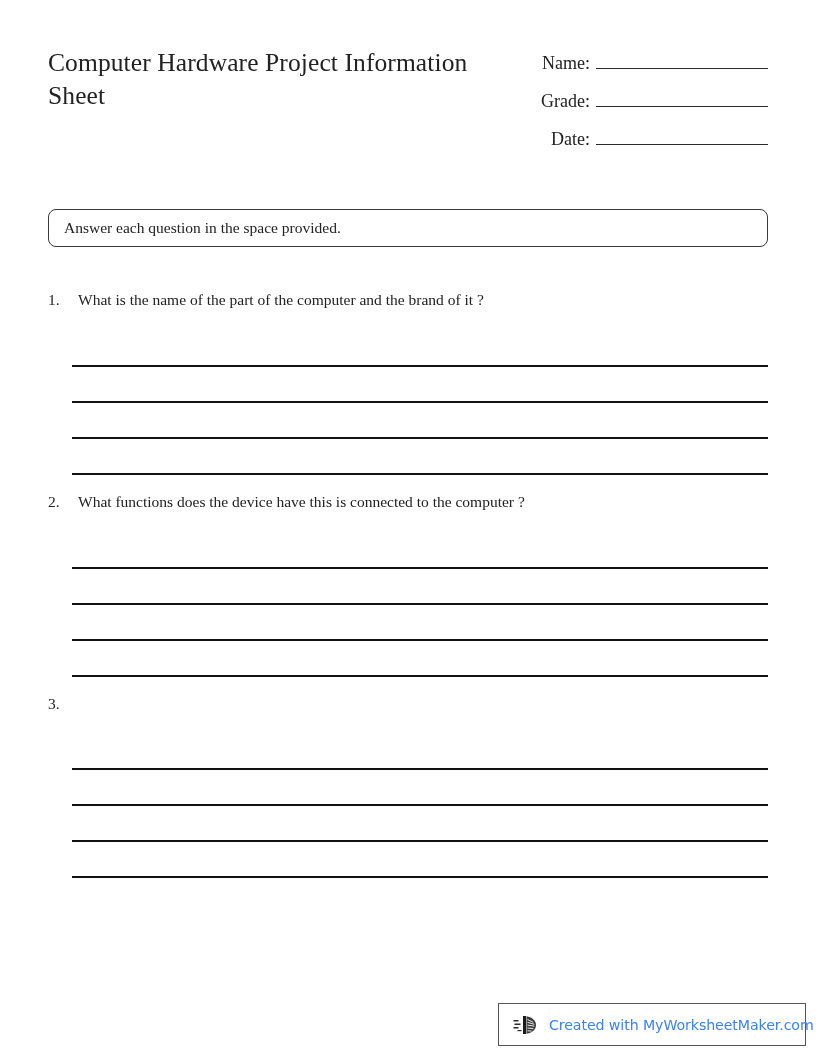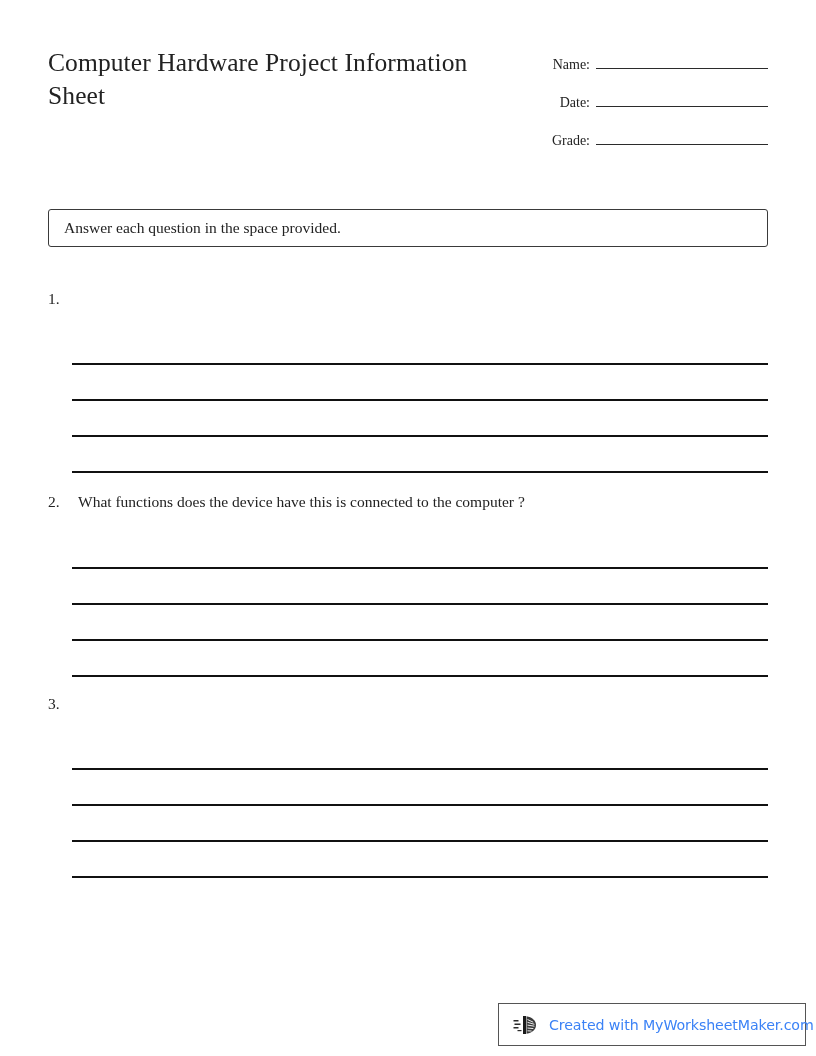--- a/index.html
+++ b/index.html
@@ -51,41 +51,41 @@
 
   .meta-row {
     display: flex;
     align-items: baseline;
     justify-content: flex-end;
     height: 38px;
   }
 
   .meta-label {
     font-family: "Liberation Serif", "DejaVu Serif", serif;
-    font-size: 14px;
+    font-size: 18px;
     color: #222222;
     white-space: nowrap;
     padding-right: 6px;
   }
 
   .meta-line {
     width: 172px;
     border-bottom: 1.3px solid #2b2b2b;
     height: 17px;
   }
 
   
   .instruction-box {
     position: absolute;
     left: 48px;
     top: 209px;
     width: 720px;
     height: 38px;
     border: 1.1px solid #3a3a3a;
-    border-radius: 3px;
+    border-radius: 8px;
     box-sizing: border-box;
     display: flex;
     align-items: center;
   }
 
   .instruction-text {
     font-family: "Liberation Serif", "DejaVu Serif", serif;
     font-size: 15.5px;
     color: #222222;
     padding-left: 15px;
@@ -173,39 +173,40 @@
     <div class="title">Computer Hardware Project Information Sheet</div>
 
     <div class="meta-fields">
 
       <div class="meta-row">
         <span class="meta-label">Name:</span>
         <span class="meta-line"></span>
       </div>
 
       <div class="meta-row">
+        <span class="meta-label">Grade:</span>
+        <span class="meta-line"></span>
+      </div>
+
+      <div class="meta-row">
         <span class="meta-label">Date:</span>
         <span class="meta-line"></span>
       </div>
 
-      <div class="meta-row">
-        <span class="meta-label">Grade:</span>
-        <span class="meta-line"></span>
-      </div>
-
     </div>
   </div>
 
   <div class="instruction-box">
     <span class="instruction-text">Answer each question in the space provided.</span>
   </div>
 
   <div class="question-block" style="top:290px;">
     <div class="question-line">
       <span class="q-number">1.</span>
+      <span class="q-text">What is the name of the part of the computer and the brand of it ?</span>
     </div>
     <div class="answer-lines">
       <div class="answer-line"></div>
       <div class="answer-line"></div>
       <div class="answer-line"></div>
       <div class="answer-line"></div>
     </div>
   </div>
 
   <div class="question-block" style="top:492px;">

